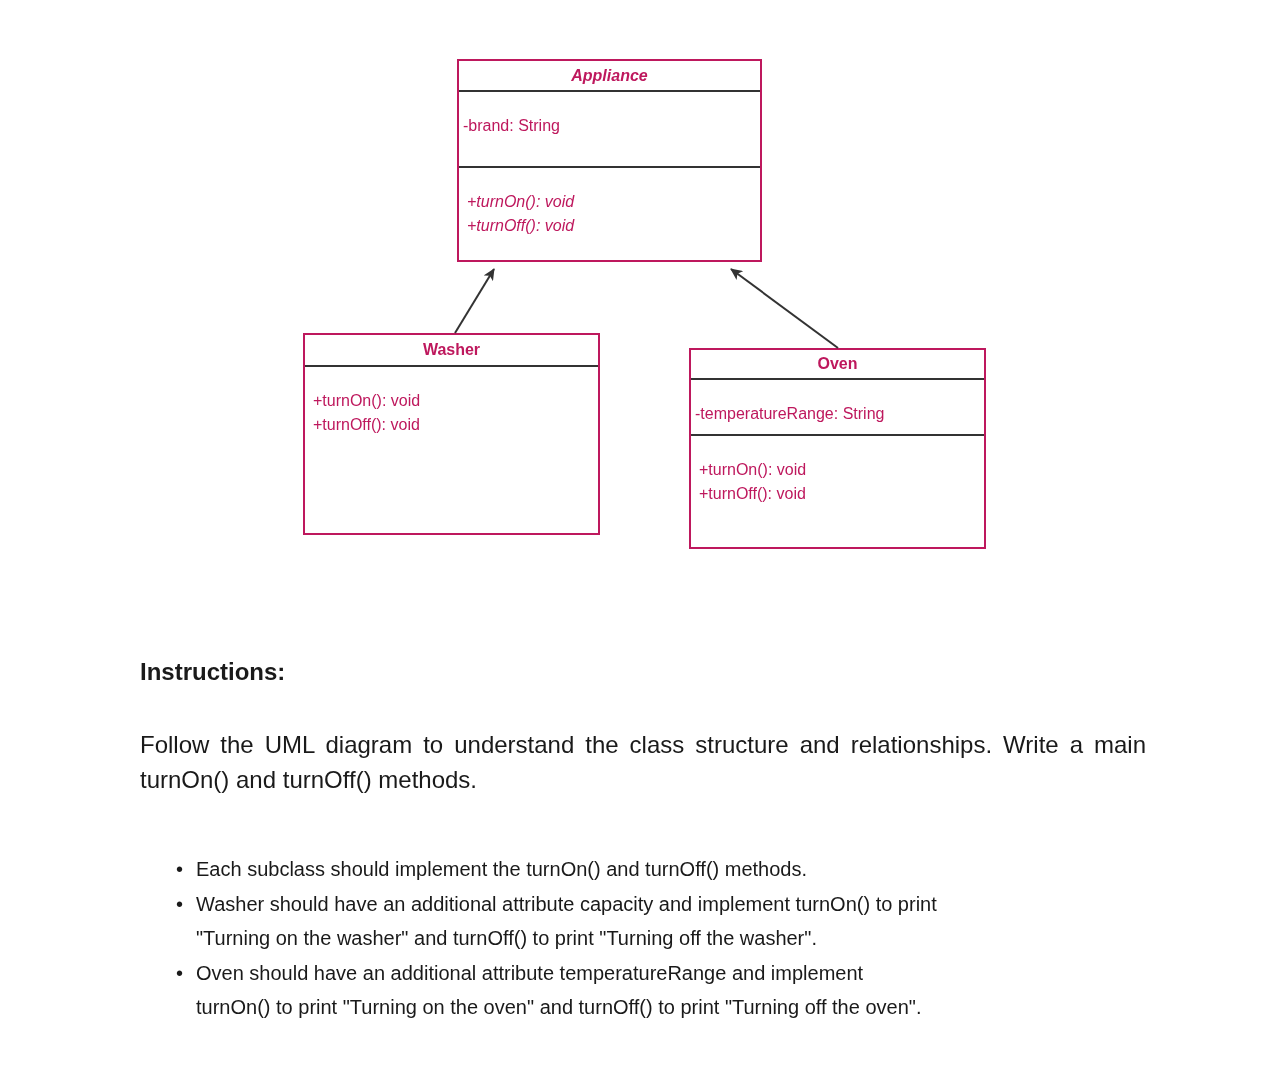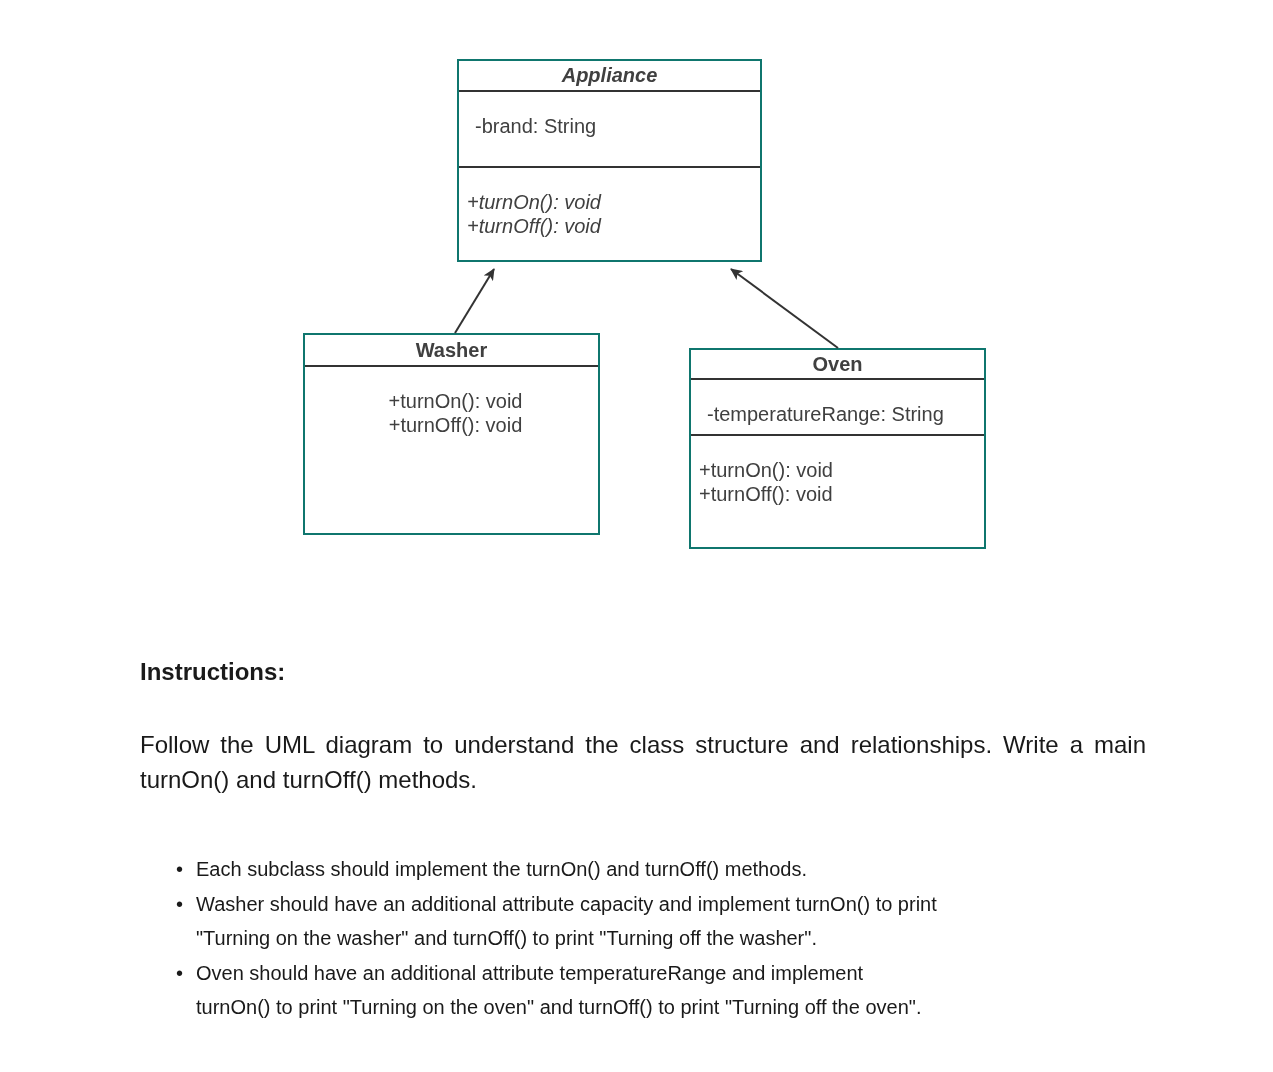--- a/index.html
+++ b/index.html
@@ -11,49 +11,49 @@
     overflow: hidden;
     font-family: "Liberation Sans", sans-serif;
     color: #1a1a1a;
   }
 
   
   .uml-class {
     position: absolute;
     box-sizing: border-box;
     background: #ffffff;
-    border: 2px solid #0f766e;
-    font-size: 20px;
-    color: #404040;
+    border: 2px solid #be185d;
+    font-size: 16px;
+    color: #be185d;
   }
   .uml-title {
     box-sizing: border-box;
     border-bottom: 2px solid #333333;
     display: flex;
     align-items: center;
     justify-content: center;
     font-weight: bold;
   }
   .uml-attrs {
     box-sizing: border-box;
     border-bottom: 2px solid #333333;
-    padding: 22px 0 0 16px;
+    padding: 22px 0 0 4px;
   }
   .uml-methods {
     box-sizing: border-box;
     padding: 22px 0 0 8px;
   }
   .uml-line { line-height: 24px; white-space: nowrap; }
 
   #cls-appliance { left: 457px; top: 59px; width: 305px; height: 203px; }
   #cls-appliance .uml-title { height: 31px; font-style: italic; }
   #cls-appliance .uml-attrs { height: 76px; }
   #cls-appliance .uml-methods { font-style: italic; }
 
-  #cls-washer { left: 303px; top: 333px; width: 297px; height: 202px; text-align: center; }
+  #cls-washer { left: 303px; top: 333px; width: 297px; height: 202px; }
   #cls-washer .uml-title { height: 32px; }
   #cls-washer .uml-attrs { height: 73px; }
 
   #cls-oven { left: 689px; top: 348px; width: 297px; height: 201px; }
   #cls-oven .uml-title { height: 30px; }
   #cls-oven .uml-attrs { height: 56px; }
 
   .arrows {
     position: absolute;
     left: 0; top: 0;

